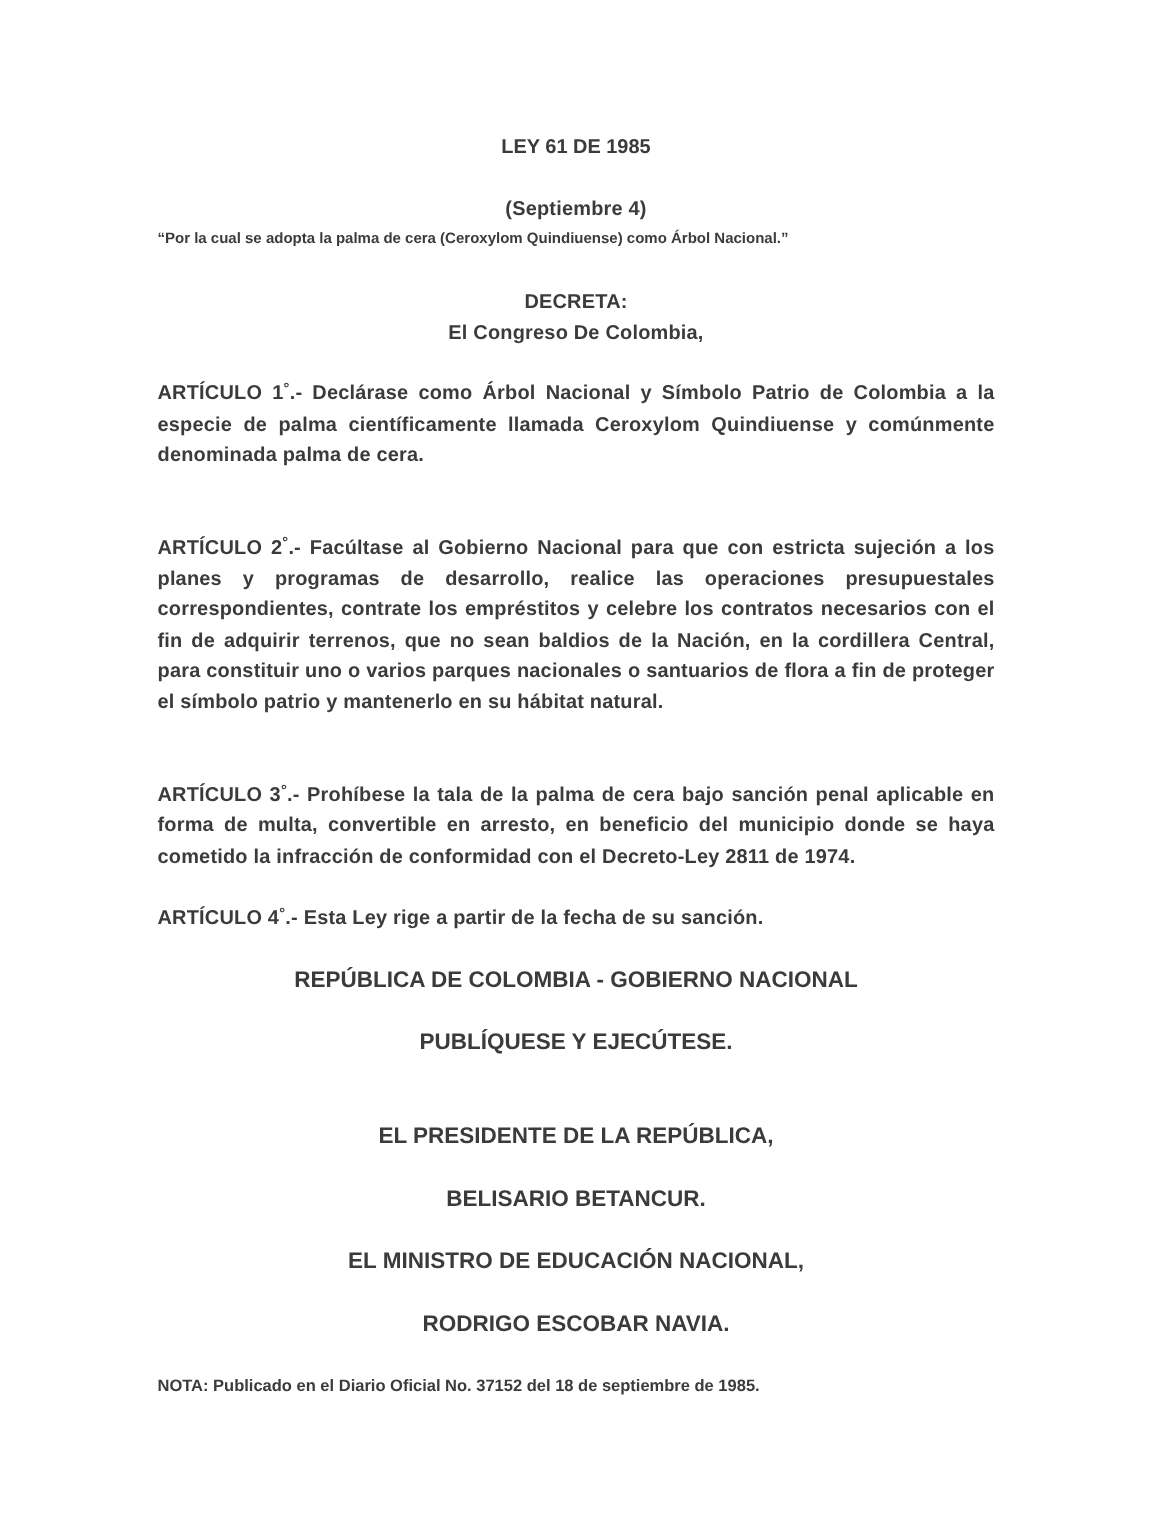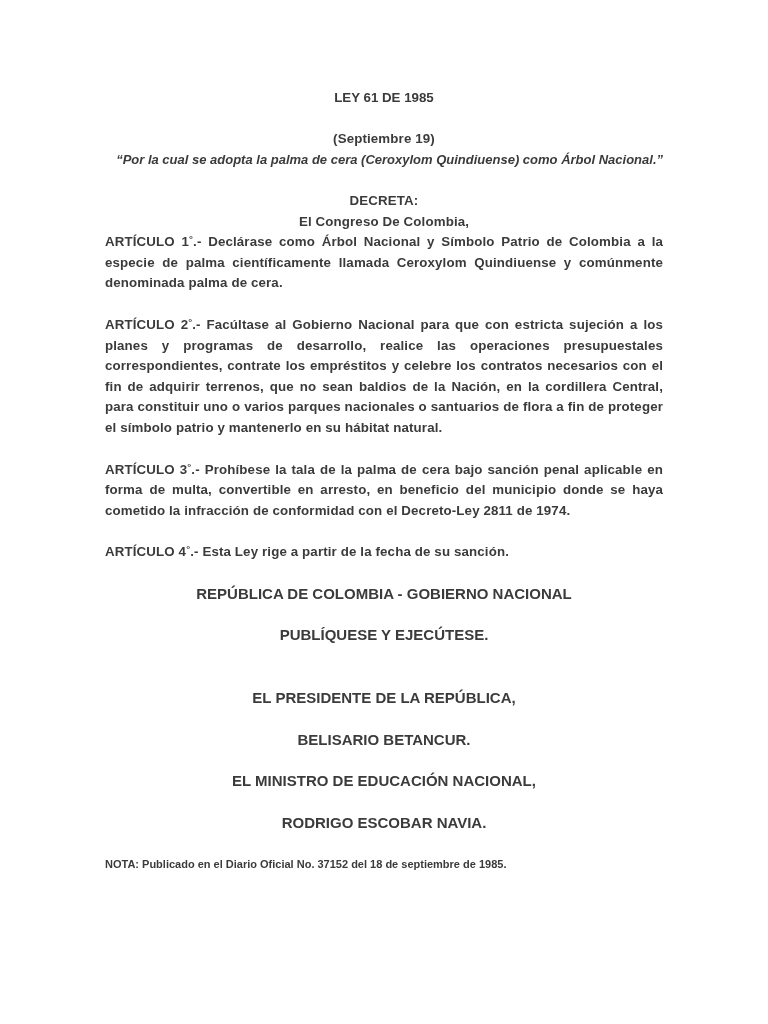--- a/index.html
+++ b/index.html
@@ -31,41 +31,40 @@
   .line,
   .para {
     font-size: 13.3px;
     font-weight: bold;
     line-height: 20.6px;
     letter-spacing: 0.01em;
     margin: 0;
   }
 
   .center      { text-align: center; }
-  .justify     { text-align: justify; text-justify: inter-word; }
+  .justify     { text-align: justify; text-justify: inter-word; margin-top: 20px; }
   .left        { text-align: left; }
 
   
   .gap-sm { height: 20.6px; }
   .gap-md { height: 21px; }
 
   .title {
     font-size: 13.3px;
     font-weight: bold;
     text-align: center;
     line-height: 20.6px;
     margin: 0;
   }
 
   .subtitle-italic {
-    font-style: italic;
     font-weight: bold;
-    font-size: 13px;
+    font-size: 10px;
     line-height: 20.6px;
-    text-align: right;
+    text-align: left;
     margin: 0;
   }
 
   .sig-line {
     font-size: 15px;
     font-weight: bold;
     text-align: center;
     line-height: 20.6px;
     margin: 0;
   }
@@ -88,21 +87,21 @@
 </head>
 <body>
 
 <div class="page">
   <div class="doc-body">
 
     <h1 class="title">LEY 61 DE 1985</h1>
 
     <div class="gap-sm"></div>
 
-    <p class="line center">(Septiembre 19)</p>
+    <p class="line center">(Septiembre 4)</p>
 
     <p class="subtitle-italic">“Por la cual se adopta la palma de cera (Ceroxylom Quindiuense) como Árbol Nacional.”</p>
 
     <div class="gap-sm"></div>
 
     <p class="line center">DECRETA:</p>
     <p class="line center">El Congreso De Colombia,</p>
 
     <p class="para justify"><span>ARTÍCULO 1</span><span class="deg">°</span><span>.- </span><span>Declárase como Árbol Nacional y Símbolo Patrio de Colombia a la especie de palma científicamente llamada Ceroxylom Quindiuense y comúnmente denominada palma de cera.</span></p>
 

